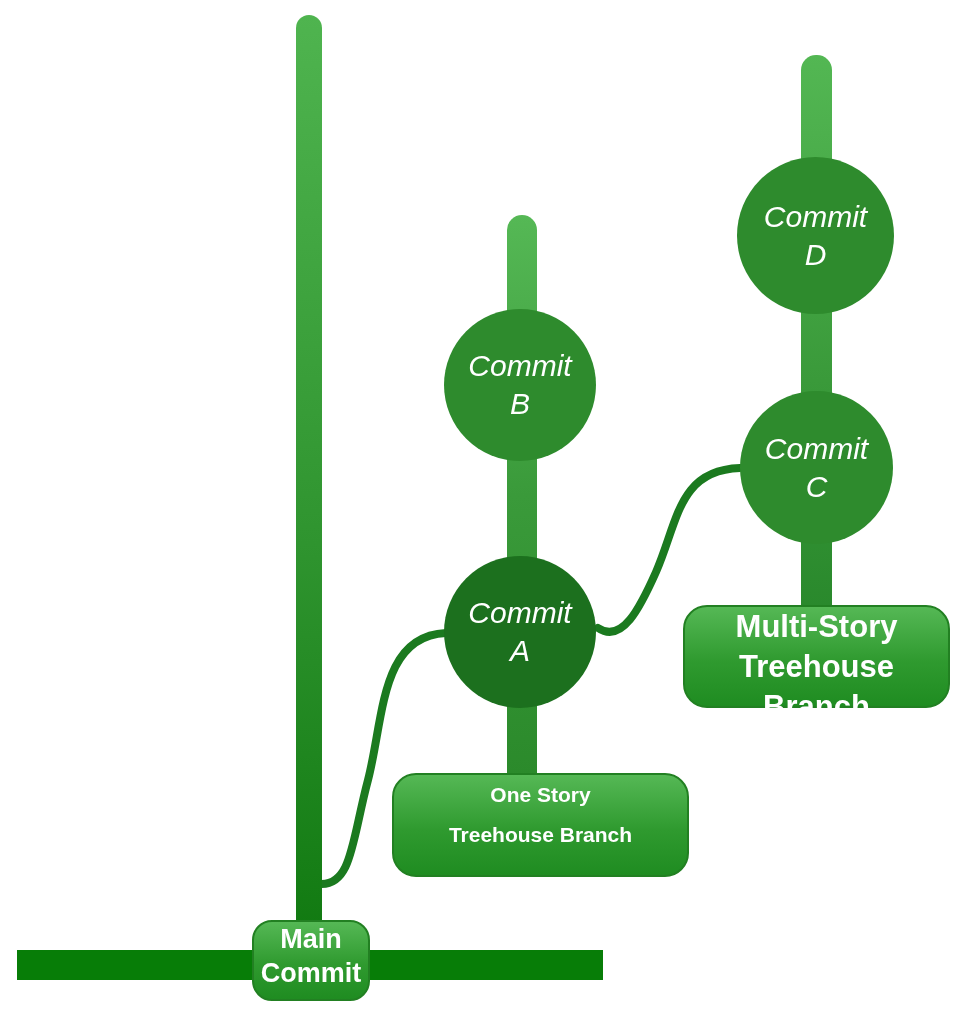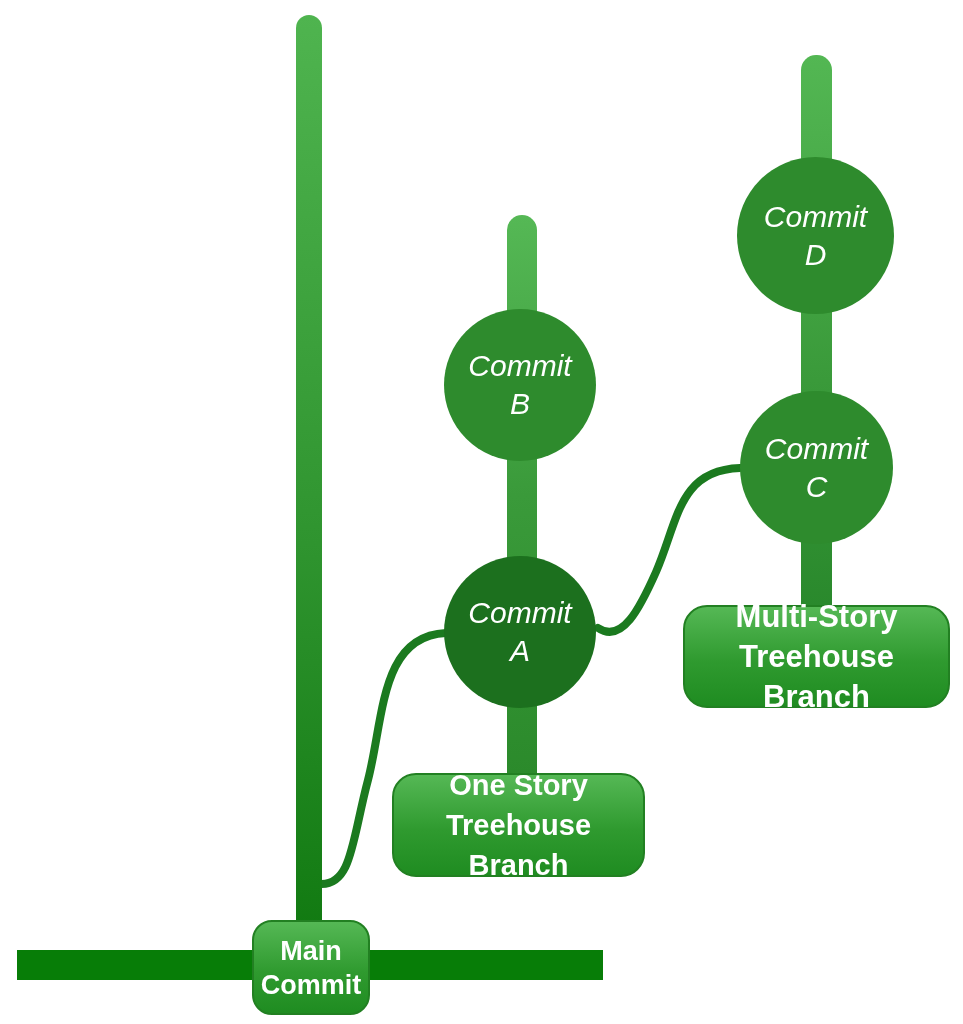--- a/index.html
+++ b/index.html
@@ -73,46 +73,46 @@
   .commit-b { left: 444px; top: 309px; width: 152px; height: 152px; }
   .commit-a { left: 444px; top: 556px; width: 152px; height: 152px; }
   .commit-d { left: 737px; top: 157px; width: 157px; height: 157px; }
   .commit-c { left: 740px; top: 391px; width: 153px; height: 153px; }
   
   .branch-label {
     position: absolute;
     display: flex;
     flex-direction: column;
     align-items: center;
-    justify-content: center;
+    justify-content: flex-start;
     text-align: center;
     color: #ffffff;
     font-weight: bold;
     background: linear-gradient(to bottom, #55b855 0%, #2f9a2f 55%, #1f8c21 100%);
     border: 2px solid #228022;
     box-sizing: border-box;
     z-index: 5;
   }
   .label-one-story {
     left: 392px; top: 773px;
-    width: 253px; height: 104px;
+    width: 297px; height: 104px;
     border-radius: 24px;
-    font-size: 29px;
+    font-size: 21px;
     line-height: 40px;
   }
   .label-multi-story {
     left: 683px; top: 605px;
     width: 267px; height: 103px;
     border-radius: 24px;
     font-size: 31px;
     line-height: 40px;
   }
   .label-main-branch {
     left: 252px; top: 920px;
-    width: 118px; height: 95px;
+    width: 118px; height: 81px;
     border-radius: 20px;
     font-size: 27px;
     line-height: 34px;
   }
   .line { display: block; }
 </style>
 </head>
 <body>
 
 <div class="canvas">

